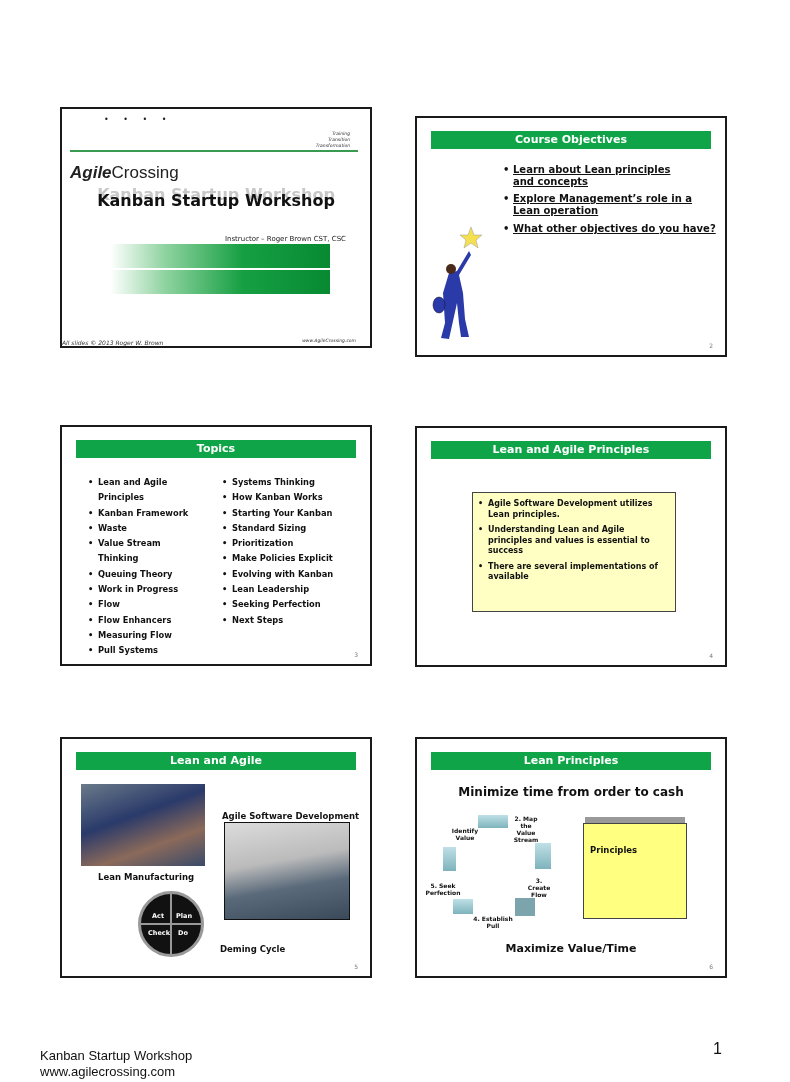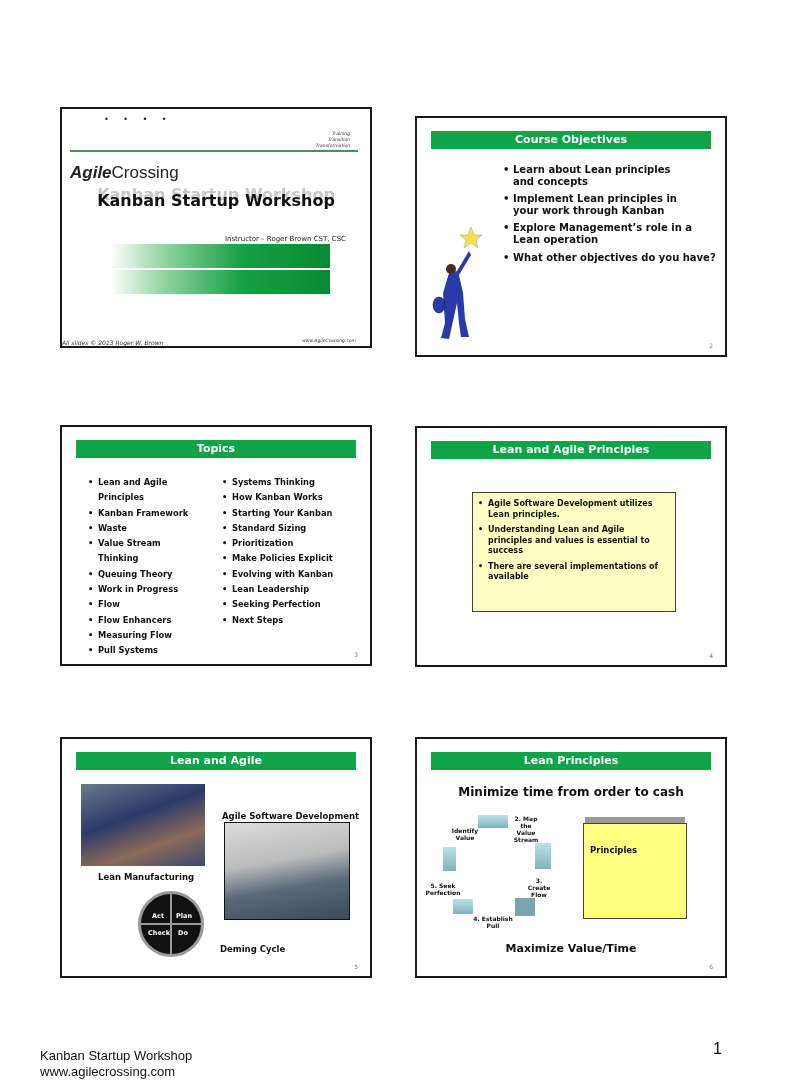--- a/index.html
+++ b/index.html
@@ -24,21 +24,21 @@
   .s1-title { position:absolute; left:0; right:0; top:82px; text-align:center; font-size:16px; font-weight:bold; color:#111; }
   .s1-instr { position:absolute; right:24px; top:126px; font-size:7px; color:#222; }
   .gbar { position:absolute; left:48px; width:220px; height:24px;
           background:linear-gradient(to right, #ffffff 0%, #8fd3a0 25%, #17a043 60%, #078a32 100%); }
   .s1-copy { position:absolute; left:0px; bottom:0px; font-size:6px; font-style:italic; color:#333; text-decoration:underline; }
   .s1-url { position:absolute; right:14px; bottom:3px; font-size:4.5px; font-style:italic; color:#333; }
 
   
   #s2 { left:415px; top:116px; }
   .s2-list { position:absolute; left:86px; top:46px; font-size:10px; font-weight:bold; line-height:12px; }
-  .s2-list li { margin-bottom:5px; }
+  .s2-list li { margin-bottom:5px;text-decoration:underline; }
   .s2-list li.gap { margin-top:6px; }
   .figure { position:absolute; left:10px; top:105px; width:60px; height:120px; }
 
   
   #s3 { left:60px; top:425px; }
   .cols { position:absolute; left:26px; top:48px; display:flex; gap:18px; font-size:8.3px; font-weight:bold; line-height:15.3px; }
 
   
   #s4 { left:415px; top:426px; }
   .yellow-box { position:absolute; background:#ffffc4; border:1.5px solid #444; box-sizing:border-box; }
@@ -91,21 +91,20 @@
   <div class="gbar" style="top:135px"></div>
   <div class="gbar" style="top:161px"></div>
   <div class="s1-copy">All slides © 2013 Roger W. Brown</div>
   <div class="s1-url">www.AgileCrossing.com</div>
 </div>
 
 <div class="slide" id="s2">
   <div class="green-bar">Course Objectives</div>
   <ul class="bul s2-list">
     <li style="width:170px">Learn about Lean principles and concepts</li>
-    <li style="width:190px">Implement Lean principles in your work through Kanban</li>
     <li style="width:180px">Explore Management’s role in a Lean operation</li>
     <li class="gap">What other objectives do you have?</li>
   </ul>
   <svg class="figure" viewBox="0 0 60 120">
     <polygon points="44,4 47,12 55,12 49,17 51,25 44,20 37,25 39,17 33,12 41,12" fill="#f5e050" stroke="#999" stroke-width="0.5"></polygon>
     <path d="M42 28 L30 48 L22 50 L16 70 L18 100 L14 115 L22 116 L26 98 L30 80 L32 100 L34 114 L42 114 L38 96 L36 70 L32 52 L44 32 Z" fill="#2a3aa8"></path>
     <circle cx="24" cy="46" r="5" fill="#4a2a1a"></circle>
     <ellipse cx="12" cy="82" rx="6" ry="8" fill="#2a3aa8" stroke="#112" stroke-width="0.5"></ellipse>
   </svg>
   <div class="slide-num">2</div>

